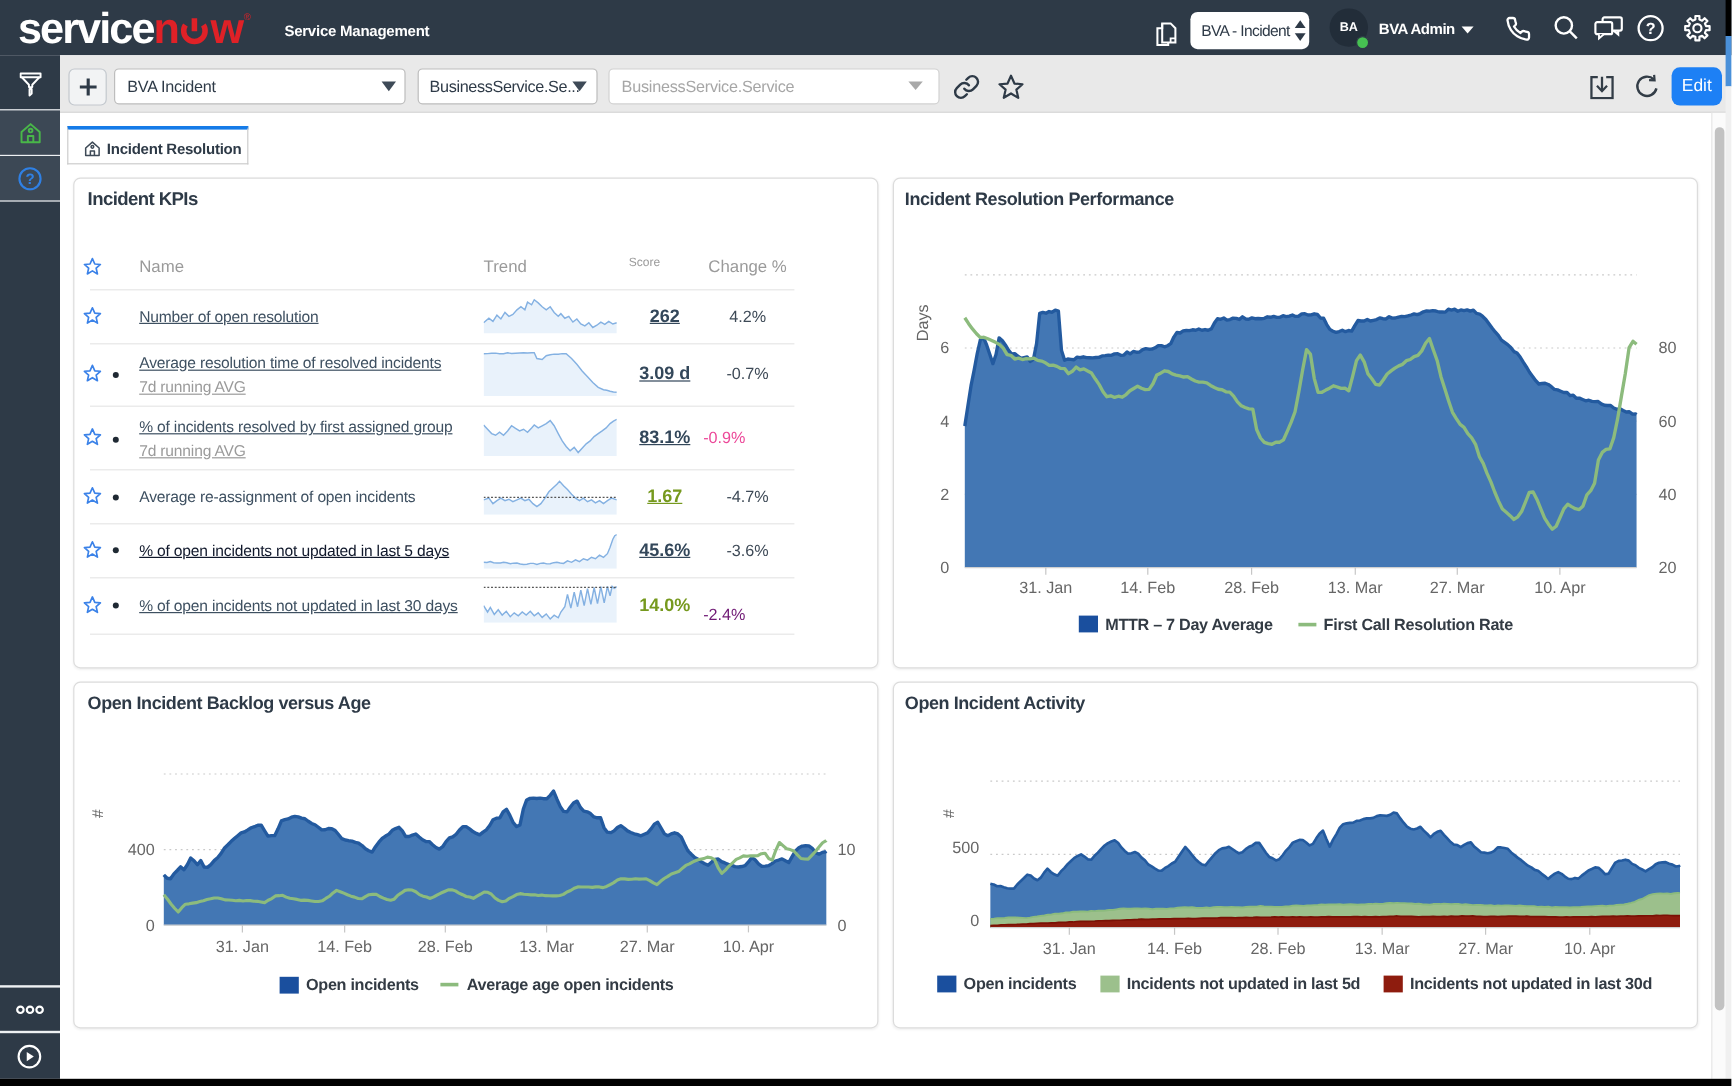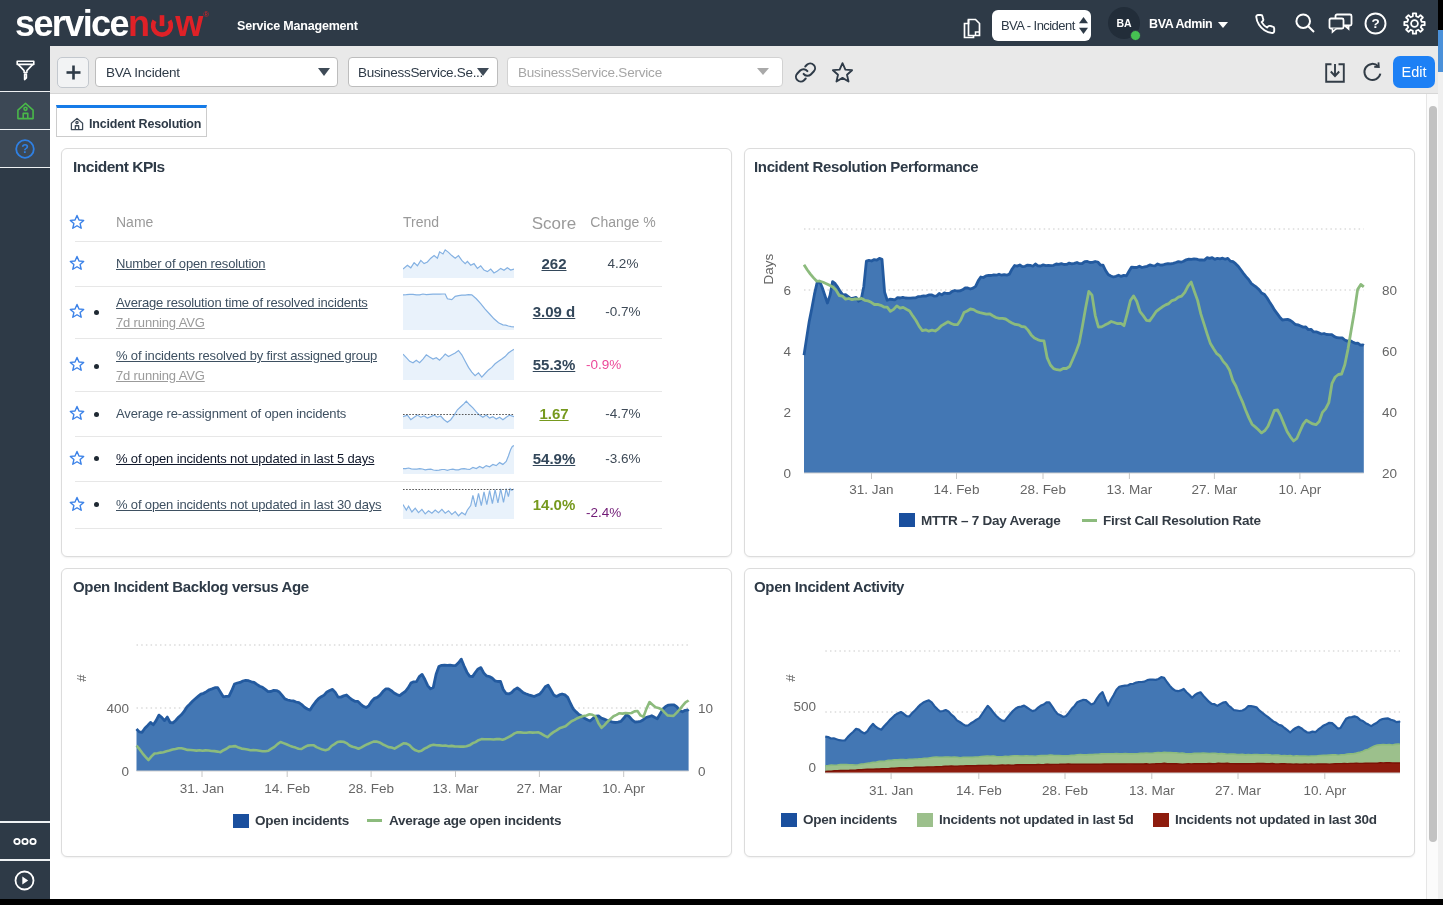--- a/index.html
+++ b/index.html
@@ -131,21 +131,21 @@
 <div class="abs" style="left:89px;top:117px;font-size:12.5px;letter-spacing:-0.2px;font-weight:bold;color:#2e3a47">Incident Resolution</div>
 <div class="abs" style="left:61px;top:148px;width:671px;height:409px;background:#fff;border:1px solid #dcdcdc;border-radius:6px;box-shadow:0 1px 2px rgba(0,0,0,0.06)"></div>
 <div class="abs" style="left:73px;top:158px;font-size:15.5px;letter-spacing:-0.5px;font-weight:bold;color:#2e3a47">Incident KPIs</div>
 <div class="abs" style="left:69px;top:214px">
     <svg width="16" height="16" viewBox="0 0 24 24" fill="none" stroke="#3b82e8" stroke-width="2.1" stroke-linejoin="round">
       <path d="M12 2.2 L15 9 L22 9.6 L16.7 14.3 L18.3 21.4 L12 17.6 L5.7 21.4 L7.3 14.3 L2 9.6 L9 9 Z"></path>
     </svg>
   </div>
 <div class="abs" style="left:116px;top:214px;font-size:14px;color:#9a9a9a">Name</div>
 <div class="abs" style="left:403px;top:214px;font-size:14px;color:#9a9a9a">Trend</div>
-<div class="abs" style="left:524px;top:214px;width:60px;text-align:center;font-size:17px;color:#9a9a9a">Score</div>
+<div class="abs" style="left:524px;top:214px;width:60px;font-size:10px;color:#9a9a9a">Score</div>
 <div class="abs" style="left:586px;top:214px;width:74px;text-align:center;font-size:14px;color:#9a9a9a">Change %</div>
 <div class="abs" style="left:75px;top:241px;width:587px;height:1px;background:#e7e7e7"></div>
 <div class="abs" style="left:69px;top:255px">
     <svg width="16" height="16" viewBox="0 0 24 24" fill="none" stroke="#3b82e8" stroke-width="2.1" stroke-linejoin="round">
       <path d="M12 2.2 L15 9 L22 9.6 L16.7 14.3 L18.3 21.4 L12 17.6 L5.7 21.4 L7.3 14.3 L2 9.6 L9 9 Z"></path>
     </svg>
   </div>
 <div class="abs" style="left:116px;top:256.0px;font-size:13px;color:#3e5061;text-decoration:underline;letter-spacing:-0.15px">Number of open resolution</div>
 <div class="abs" style="left:524px;top:255px;width:60px;text-align:center;font-size:15px;font-weight:bold;color:#33475a;text-decoration:underline">262</div>
 <div class="abs" style="left:586px;top:256px;width:74px;text-align:center;font-size:13.5px;color:#3e4a57">4.2%</div>
@@ -162,41 +162,41 @@
 <div class="abs" style="left:586px;top:304px;width:74px;text-align:center;font-size:13.5px;color:#3e4a57">-0.7%</div>
 <div class="abs" style="left:75px;top:338px;width:587px;height:1px;background:#e7e7e7"></div>
 <div class="abs" style="left:69px;top:356px">
     <svg width="16" height="16" viewBox="0 0 24 24" fill="none" stroke="#3b82e8" stroke-width="2.1" stroke-linejoin="round">
       <path d="M12 2.2 L15 9 L22 9.6 L16.7 14.3 L18.3 21.4 L12 17.6 L5.7 21.4 L7.3 14.3 L2 9.6 L9 9 Z"></path>
     </svg>
   </div>
 <div class="abs" style="left:94px;top:364px;width:5px;height:5px;border-radius:50%;background:#1f2933"></div>
 <div class="abs" style="left:116px;top:348.0px;font-size:13px;color:#3e5061;text-decoration:underline;letter-spacing:-0.15px">% of incidents resolved by first assigned group</div>
 <div class="abs" style="left:116px;top:367.5px;font-size:13px;color:#9b9b9b;text-decoration:underline;letter-spacing:-0.15px">7d running AVG</div>
-<div class="abs" style="left:524px;top:356px;width:60px;text-align:center;font-size:15px;font-weight:bold;color:#33475a;text-decoration:underline">55.3%</div>
+<div class="abs" style="left:524px;top:356px;width:60px;text-align:center;font-size:15px;font-weight:bold;color:#33475a;text-decoration:underline">83.1%</div>
 <div class="abs" style="left:586px;top:357px;width:74px;text-align:left;font-size:13.5px;color:#ec4899">-0.9%</div>
 <div class="abs" style="left:75px;top:391px;width:587px;height:1px;background:#e7e7e7"></div>
 <div class="abs" style="left:69px;top:405px">
     <svg width="16" height="16" viewBox="0 0 24 24" fill="none" stroke="#3b82e8" stroke-width="2.1" stroke-linejoin="round">
       <path d="M12 2.2 L15 9 L22 9.6 L16.7 14.3 L18.3 21.4 L12 17.6 L5.7 21.4 L7.3 14.3 L2 9.6 L9 9 Z"></path>
     </svg>
   </div>
 <div class="abs" style="left:94px;top:412px;width:5px;height:5px;border-radius:50%;background:#1f2933"></div>
 <div class="abs" style="left:116px;top:406.0px;font-size:13px;color:#3e5061;letter-spacing:-0.15px">Average re-assignment of open incidents</div>
 <div class="abs" style="left:524px;top:405px;width:60px;text-align:center;font-size:15px;font-weight:bold;color:#76991e;text-decoration:underline">1.67</div>
 <div class="abs" style="left:586px;top:406px;width:74px;text-align:center;font-size:13.5px;color:#3e4a57">-4.7%</div>
 <div class="abs" style="left:75px;top:436px;width:587px;height:1px;background:#e7e7e7"></div>
 <div class="abs" style="left:69px;top:450px">
     <svg width="16" height="16" viewBox="0 0 24 24" fill="none" stroke="#3b82e8" stroke-width="2.1" stroke-linejoin="round">
       <path d="M12 2.2 L15 9 L22 9.6 L16.7 14.3 L18.3 21.4 L12 17.6 L5.7 21.4 L7.3 14.3 L2 9.6 L9 9 Z"></path>
     </svg>
   </div>
 <div class="abs" style="left:94px;top:456px;width:5px;height:5px;border-radius:50%;background:#1f2933"></div>
 <div class="abs" style="left:116px;top:451.0px;font-size:13px;color:#0f172a;text-decoration:underline;letter-spacing:-0.15px">% of open incidents not updated in last 5 days</div>
-<div class="abs" style="left:524px;top:450px;width:60px;text-align:center;font-size:15px;font-weight:bold;color:#33475a;text-decoration:underline">54.9%</div>
+<div class="abs" style="left:524px;top:450px;width:60px;text-align:center;font-size:15px;font-weight:bold;color:#33475a;text-decoration:underline">45.6%</div>
 <div class="abs" style="left:586px;top:451px;width:74px;text-align:center;font-size:13.5px;color:#3e4a57">-3.6%</div>
 <div class="abs" style="left:75px;top:481px;width:587px;height:1px;background:#e7e7e7"></div>
 <div class="abs" style="left:69px;top:496px">
     <svg width="16" height="16" viewBox="0 0 24 24" fill="none" stroke="#3b82e8" stroke-width="2.1" stroke-linejoin="round">
       <path d="M12 2.2 L15 9 L22 9.6 L16.7 14.3 L18.3 21.4 L12 17.6 L5.7 21.4 L7.3 14.3 L2 9.6 L9 9 Z"></path>
     </svg>
   </div>
 <div class="abs" style="left:94px;top:502px;width:5px;height:5px;border-radius:50%;background:#1f2933"></div>
 <div class="abs" style="left:116px;top:497.0px;font-size:13px;color:#3e5061;text-decoration:underline;letter-spacing:-0.15px">% of open incidents not updated in last 30 days</div>
 <div class="abs" style="left:524px;top:496px;width:60px;text-align:center;font-size:15px;font-weight:bold;color:#76991e;">14.0%</div>

